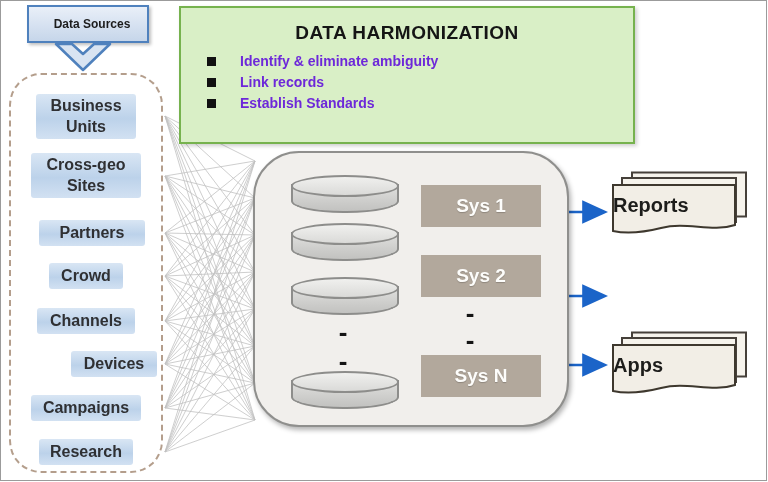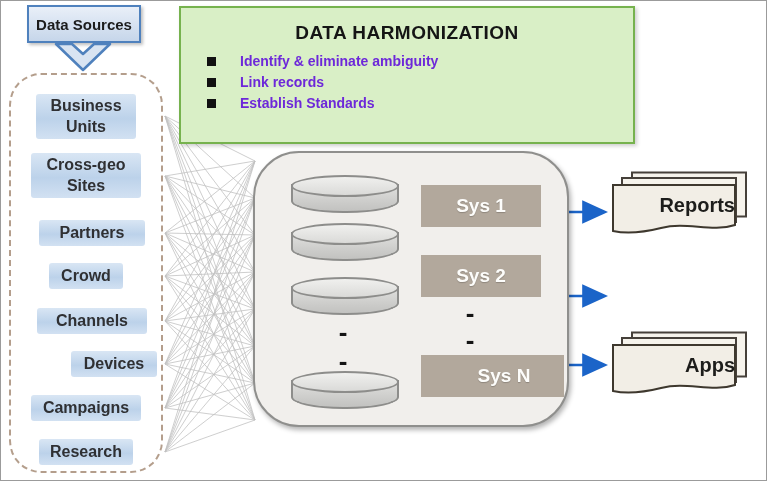--- a/index.html
+++ b/index.html
@@ -5,36 +5,36 @@
   html,body{margin:0;padding:0;background:#ffffff;font-family:"Liberation Sans","DejaVu Sans",sans-serif;}
   #stage{position:relative;width:765px;height:479px;border:1.5px solid #9b9b9b;background:#ffffff;overflow:hidden;}
 
   
   #overlay{position:absolute;left:0;top:0;width:765px;height:479px;z-index:1;pointer-events:none;}
 
   
   .callout{position:absolute;left:26px;top:4px;width:110px;height:34px;z-index:4;
     background:linear-gradient(180deg,#e9eff8 0%,#d4e0f0 60%,#c6d6ea 100%);
     border:2.5px solid #4f81bd;display:flex;align-items:center;justify-content:center;
-    font-size:15px;font-weight:bold;color:#1c1c1c;box-shadow:2px 2px 3px rgba(0,0,0,.25);}
+    font-size:12px;font-weight:bold;color:#1c1c1c;box-shadow:2px 2px 3px rgba(0,0,0,.25);padding-left:8px;}
   .callout-arrow{position:absolute;left:52px;top:42px;z-index:4;}
 
   
   .sources-box{position:absolute;left:8px;top:72px;width:150px;height:396px;z-index:2;
     border:2.5px dashed #b49e8c;border-radius:32px;background:#ffffff;}
 
   .src-item{position:absolute;z-index:3;text-align:center;font-weight:bold;color:#2f3033;
     background:linear-gradient(180deg,#d9e6f4 0%,#bcd2ea 55%,#d2e1f2 100%);border-radius:3px;}
   .src-two{font-size:16px;line-height:21px;padding-top:1px;}
   .src-one{font-size:16px;line-height:26px;}
   .it1{left:35px;top:93px;width:100px;height:44px;}
   .it2{left:30px;top:152px;width:110px;height:44px;}
   .it3{left:38px;top:219px;width:106px;height:26px;}
   .it4{left:48px;top:262px;width:74px;height:26px;}
-  .it5{left:36px;top:307px;width:110px;height:26px;}
+  .it5{left:36px;top:307px;width:98px;height:26px;}
   .it6{left:42px;top:350px;width:86px;height:26px;margin-left:28px;}
   .it7{left:30px;top:394px;width:110px;height:26px;}
   .it8{left:38px;top:438px;width:94px;height:26px;}
 
   
   .harmo{position:absolute;left:178px;top:5px;width:452px;height:134px;z-index:5;
     background:#d9efc6;border:2.5px solid #76b24e;box-shadow:2px 2px 4px rgba(0,0,0,.2);}
   .harmo-title{text-align:center;font-size:19px;font-weight:bold;color:#151515;letter-spacing:.5px;margin-top:14px;}
   .harmo-list{margin-top:9px;}
   .harmo-li{display:flex;align-items:center;margin:5px 0 4px 26px;font-size:14px;font-weight:bold;color:#6d28d9;}
@@ -48,26 +48,26 @@
     border-radius:0 0 52px 52px / 0 0 12px 12px;background:linear-gradient(180deg,#e2e2e0 0%,#cbcbc9 70%,#c2c2c0 100%);}
   .cyl-top{position:absolute;left:0;top:0;width:104px;height:18px;border:2px solid #8d8d8b;border-radius:50%;
     background:linear-gradient(180deg,#f0f0ee 0%,#dadad8 100%);}
   .cy1{left:36px;top:22px;} .cy2{left:36px;top:70px;} .cy3{left:36px;top:124px;} .cy4{left:36px;top:218px;}
   .dash{position:absolute;font-size:26px;font-weight:bold;color:#141414;line-height:14px;width:24px;text-align:center;}
   .sd1{left:76px;top:172px;} .sd2{left:76px;top:201px;}
   .yd1{left:203px;top:153px;} .yd2{left:203px;top:180px;}
   .sysbox{position:absolute;left:166px;width:120px;height:42px;background:#b2a89c;
     display:flex;align-items:center;justify-content:center;font-size:19px;font-weight:bold;color:#fdfdfb;
     text-shadow:0 1px 1px rgba(0,0,0,.2);}
-  .sy1{top:32px;} .sy2{top:102px;} .sy3{top:202px;padding-left:23px;}
+  .sy1{top:32px;} .sy2{top:102px;} .sy3{top:202px;}
 
   
   .stack{position:absolute;width:140px;height:74px;z-index:3;}
   .st1{left:610px;top:170px;} .st2{left:610px;top:252px;} .st3{left:610px;top:330px;}
-  .stack-label{position:absolute;left:2px;top:23px;width:122px;text-align:right;
+  .stack-label{position:absolute;left:2px;top:23px;width:122px;text-align:left;
     font-size:20px;font-weight:bold;color:#1d1d1b;}
 </style>
 </head>
 <body>
 
 <div id="stage">
 
   <svg id="overlay" width="765" height="479">
     <defs>
       <marker id="ah" markerWidth="10" markerHeight="9" refX="8" refY="4.5" orient="auto">

